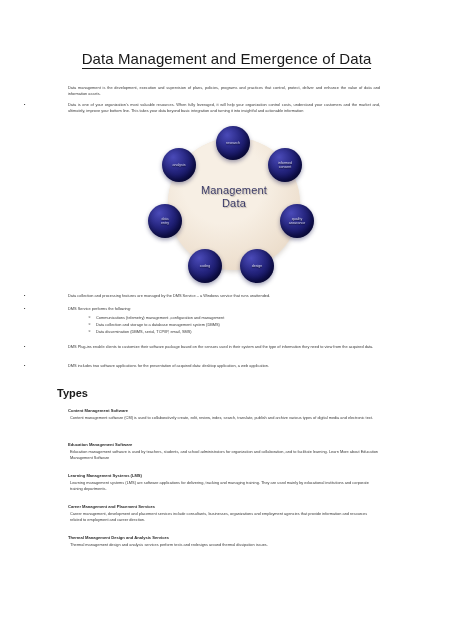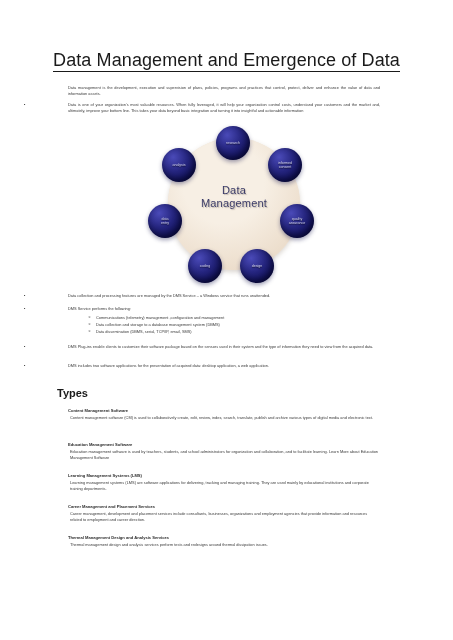--- a/index.html
+++ b/index.html
@@ -24,21 +24,21 @@
     box-sizing: border-box;
     padding: 0;
   }
 
   
   .doc-title {
     position: absolute;
     left: 0; top: 50px;
     width: 453px;
     text-align: center;
-    font-size: 18px;
+    font-size: 15px;
     font-weight: 400;
     color: #1a1a1a;
     letter-spacing: 0.1px;
   }
   .doc-title span {
     border-bottom: 1px solid #1a1a1a;
     padding-bottom: 1px;
   }
 
   
@@ -194,22 +194,22 @@
   <div class="bullet-row" style="left:24px; top:102px; width:358px;">
     <div class="bullet-mark">▪</div>
     <div class="bullet-text" style="width:312px; margin-left:35px;">Data is one of your organization's most valuable resources. When fully leveraged, it will help your organization control costs, understand your customers and the market and, ultimately, improve your bottom line. This takes your data beyond basic integration and turning it into insightful and actionable information</div>
   </div>
 
   <div class="diagram">
     <div class="ring"></div>
     <div class="ring-inner-shade"></div>
 
     <div class="center-label">
+      <div>Management</div>
       <div>Data</div>
-      <div>Management</div>
     </div>
 
     <div class="node node-research">
       <div class="node-label">research</div>
     </div>
     <div class="node node-informed">
       <div class="node-label">informed
 consent</div>
     </div>
     <div class="node node-quality">

